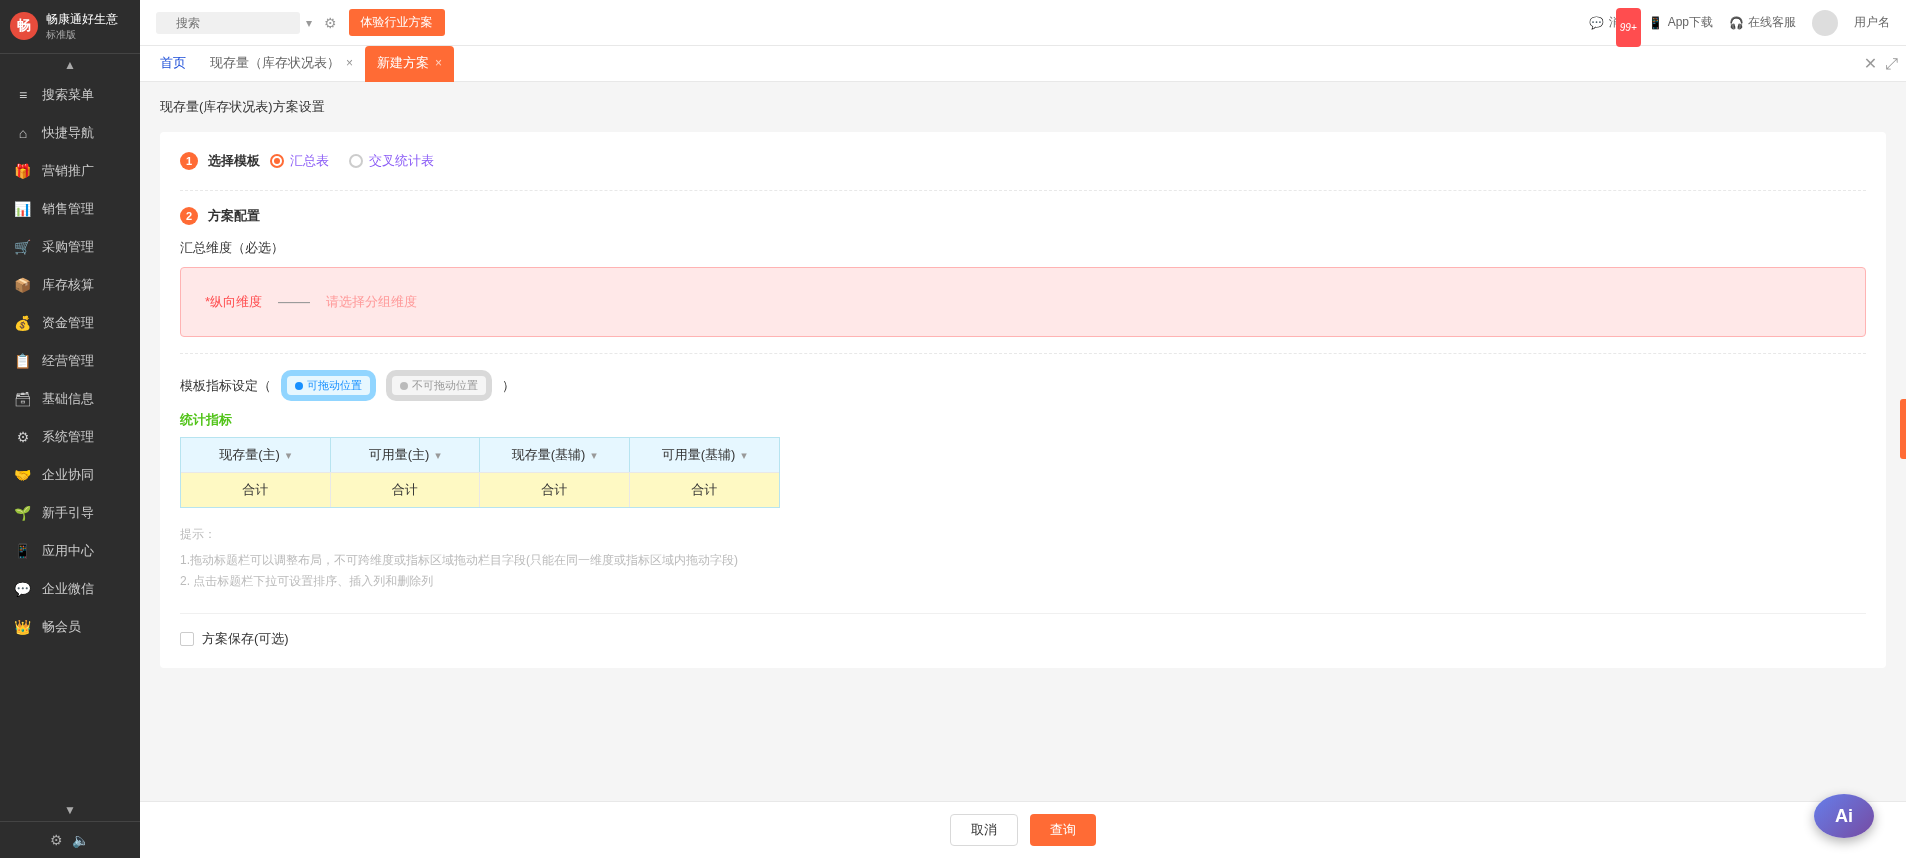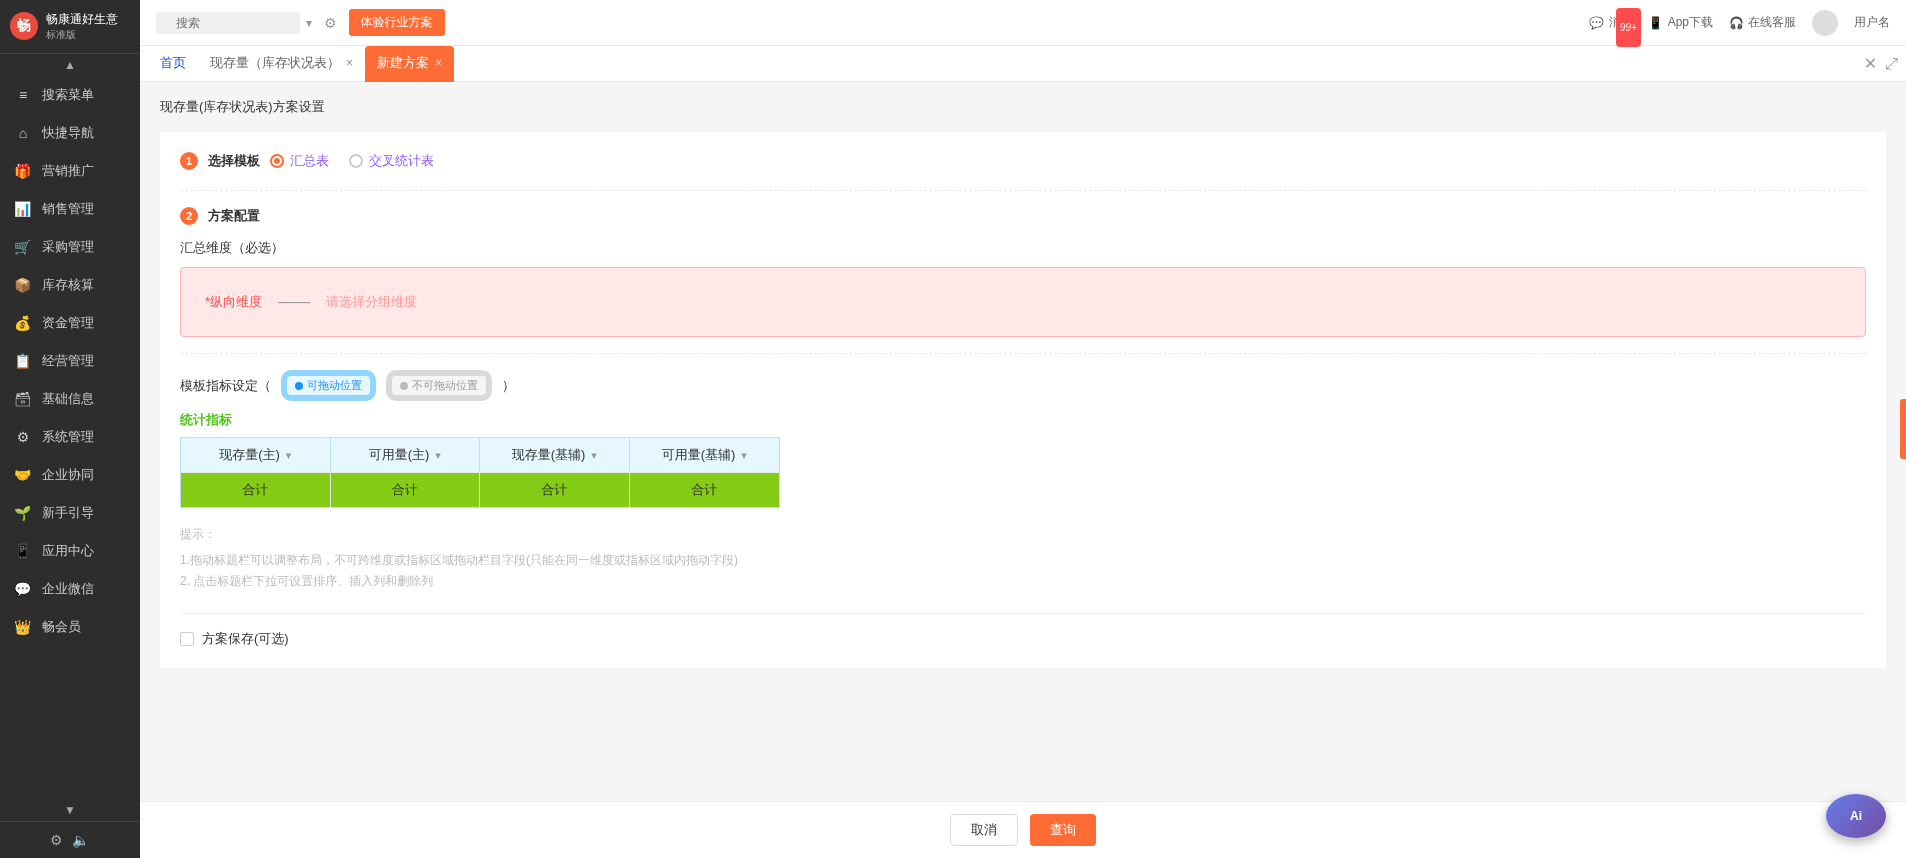--- a/index.html
+++ b/index.html
@@ -411,21 +411,21 @@
       gap: 6px;
       font-size: 13px;
       color: #333;
     }
     .stats-col-header:last-child { border-right: none; }
     .stats-col-header .chevron { color: #999; font-size: 11px; cursor: pointer; }
 
     .stats-table-body {
       display: grid;
       grid-template-columns: repeat(4, 1fr);
-      background: #84cc16;
+      background: #fef9c3;
     }
     .stats-cell {
       padding: 8px 12px;
       border-right: 1px solid #e8e8e8;
       border-top: 1px solid #e8e8e8;
       text-align: center;
       font-size: 13px;
       color: #333;
     }
     .stats-cell:last-child { border-right: none; }
@@ -497,30 +497,30 @@
       width: 6px;
       height: 60px;
       border-radius: 3px 0 0 3px;
       cursor: pointer;
     }
 
     
     .ai-float {
       position: fixed;
       bottom: 20px;
-      right: 20px;
+      right: 32px;
       background: linear-gradient(135deg, #667eea, #764ba2);
       color: white;
       border-radius: 50%;
       width: 60px;
       height: 44px;
       display: flex;
       align-items: center;
       justify-content: center;
-      font-size: 12px;
+      font-size: 18px;
       font-weight: bold;
       cursor: pointer;
       box-shadow: 0 4px 12px rgba(0,0,0,0.3);
     }
   </style>
 </head>
 <body>
 
 <div class="sidebar">
   <div class="sidebar-logo">

